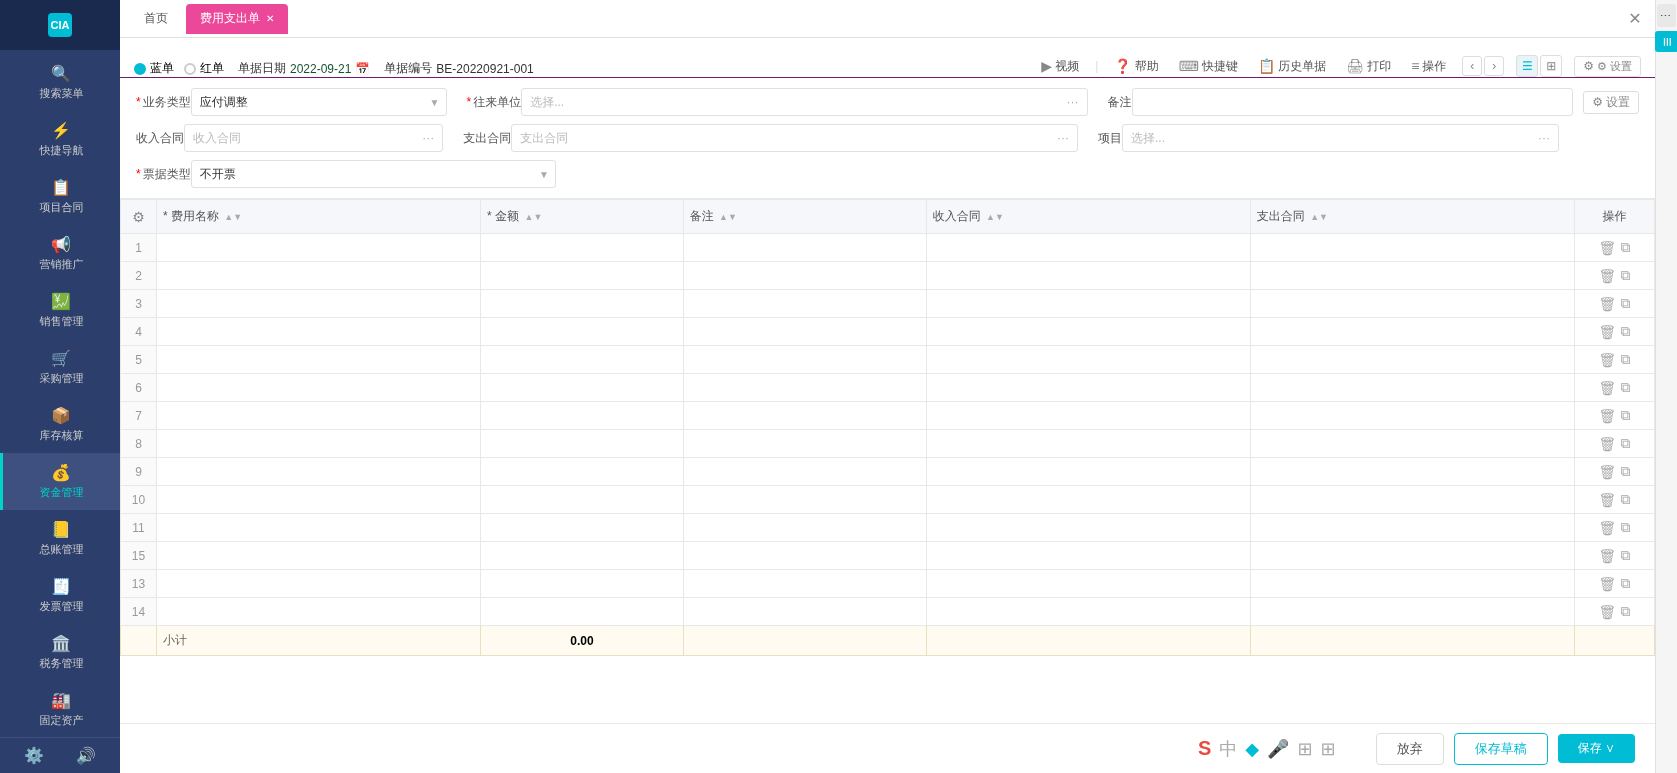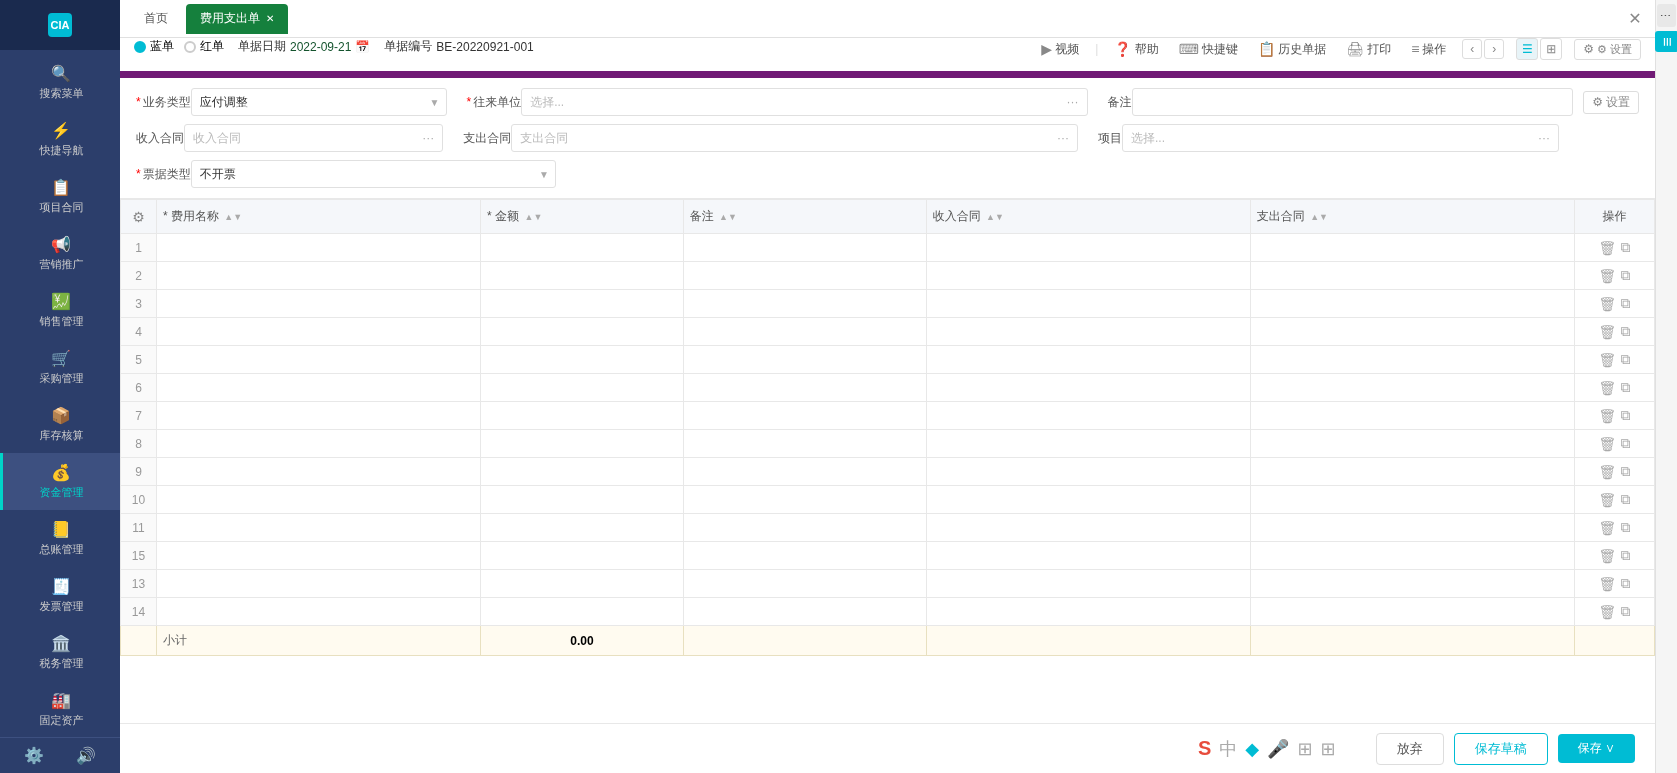--- a/index.html
+++ b/index.html
@@ -88,29 +88,29 @@
       height: 30px;
       padding: 0 14px;
       display: flex;
       align-items: center;
       border-radius: 4px 4px 0 0;
       cursor: pointer;
       font-size: 12px;
       gap: 6px;
     }
     .tab.inactive { color: #555; background: transparent; }
-    .tab.active { background: #15803d; color: #fff; }
+    .tab.active { background: #ec4899; color: #fff; }
     .tab-close { font-size: 10px; cursor: pointer; }
 
     
     .window-toolbar {
       background: #fff;
-      border-bottom: 7px solid #701a75;
-      display: flex;
-      align-items: flex-start;
+      border-bottom: 1px solid #701a75;
+      display: flex;
+      align-items: flex-end;
       justify-content: space-between;
       padding: 0 14px;
       height: 40px;
     }
     .window-toolbar-left {
       display: flex;
       align-items: center;
       gap: 14px;
     }
     .radio-group { display: flex; align-items: center; gap: 10px; }

